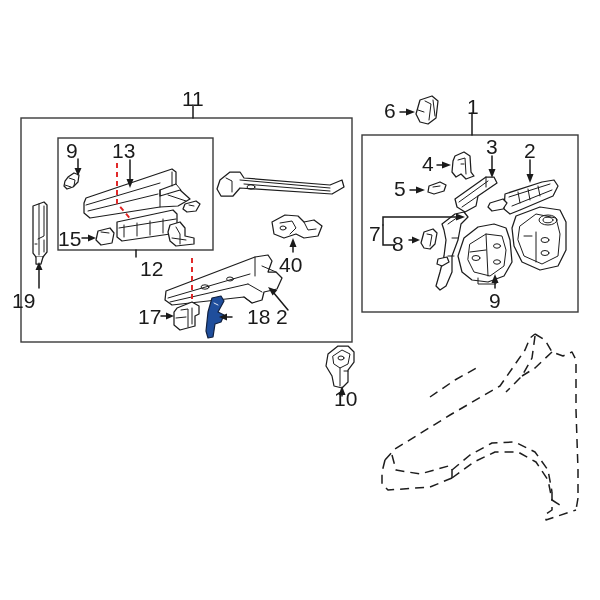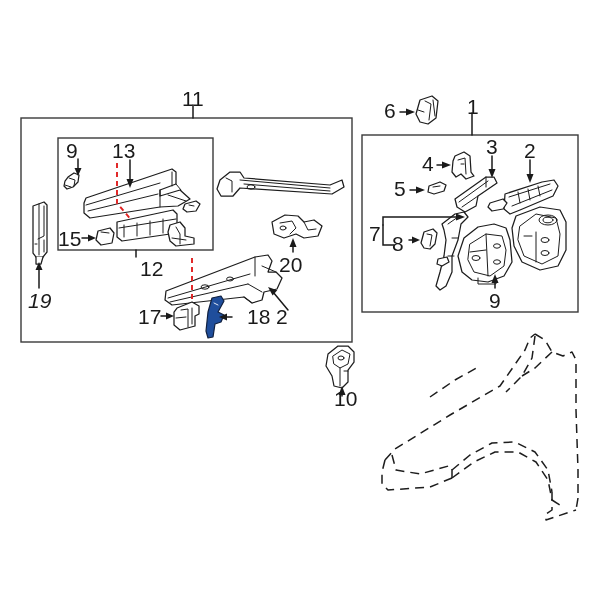--- a/index.html
+++ b/index.html
@@ -326,25 +326,25 @@
 
   </svg>
 
   <div class="callout-label" style="left:182px; top:88px;">11</div>
   <div class="callout-label" style="left:467px; top:96px;">1</div>
   <div class="callout-label" style="left:126px; top:258px;margin-left:14px;">12</div>
 
   <div class="callout-label" style="left:66px;  top:140px;">9</div>
   <div class="callout-label" style="left:112px; top:140px;text-align:right;">13</div>
   <div class="callout-label" style="left:58px;  top:228px;">15</div>
-  <div class="callout-label" style="left:28px;  top:290px;font-style:italic;">19</div>
+  <div class="callout-label" style="left:12px;  top:290px;">19</div>
   <div class="callout-label" style="left:138px; top:306px;">17</div>
   <div class="callout-label" style="left:247px; top:306px;">18</div>
   <div class="callout-label" style="left:276px; top:306px;">2</div>
-  <div class="callout-label" style="left:279px; top:254px;">20</div>
+  <div class="callout-label" style="left:279px; top:254px;">40</div>
   <div class="callout-label" style="left:384px; top:100px;">6</div>
   <div class="callout-label" style="left:422px; top:153px;">4</div>
   <div class="callout-label" style="left:486px; top:136px;">3</div>
   <div class="callout-label" style="left:524px; top:140px;">2</div>
   <div class="callout-label" style="left:394px; top:178px;">5</div>
   <div class="callout-label" style="left:369px; top:223px;">7</div>
   <div class="callout-label" style="left:392px; top:233px;">8</div>
   <div class="callout-label" style="left:489px; top:290px;">9</div>
   <div class="callout-label" style="left:334px; top:388px;">10</div>
 

